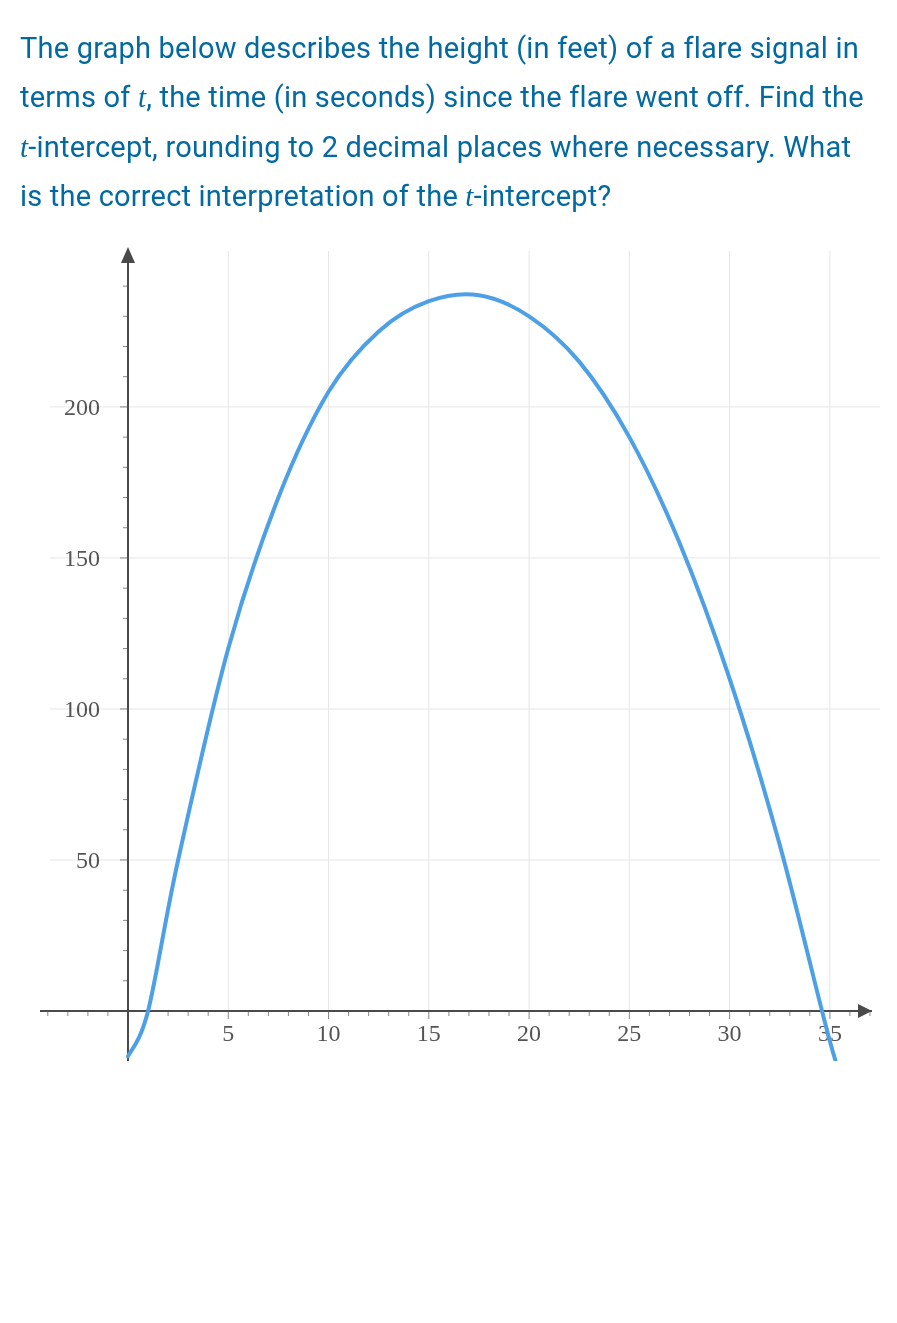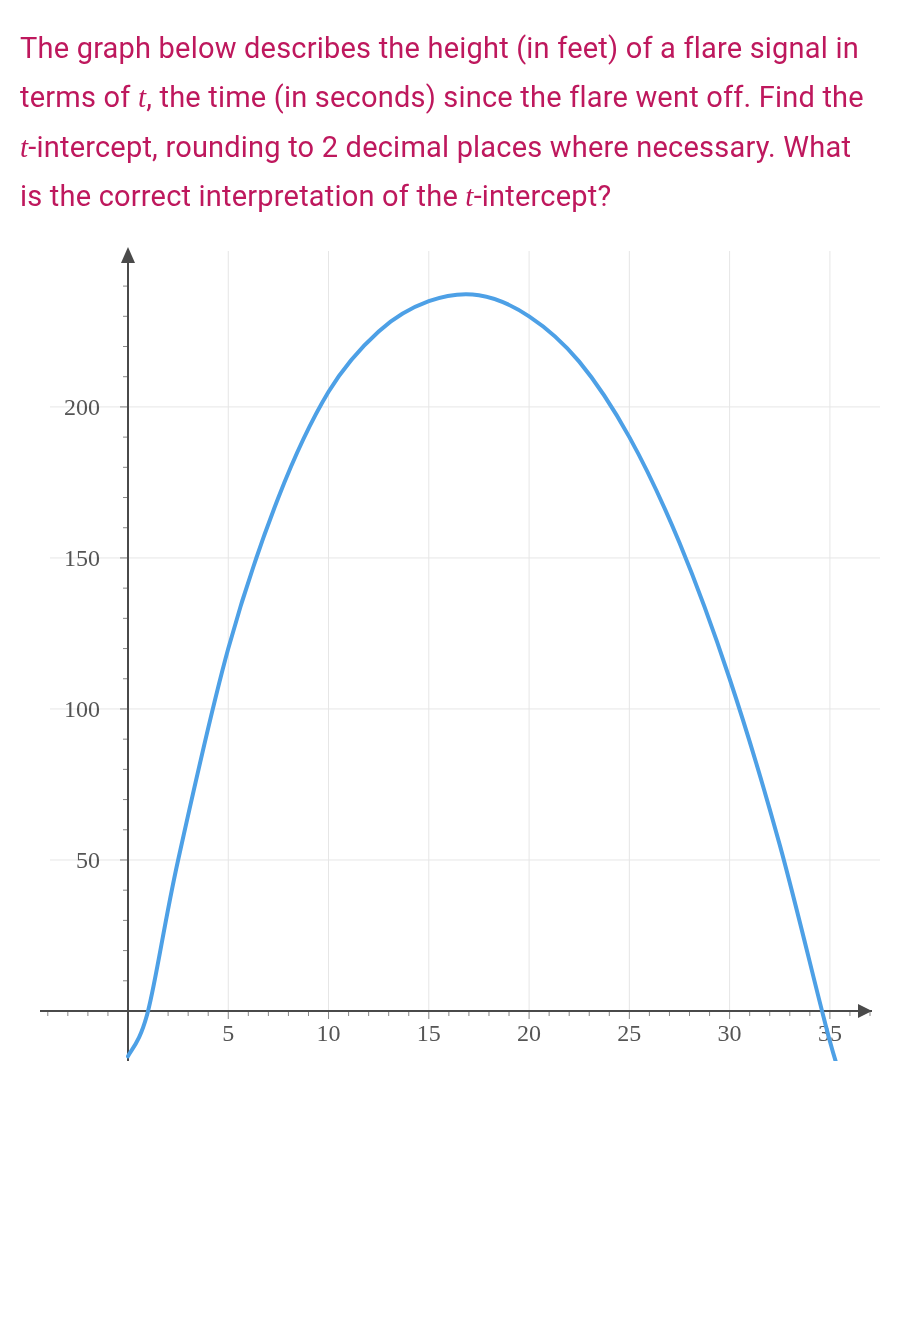--- a/index.html
+++ b/index.html
@@ -8,21 +8,21 @@
     background: #ffffff;
     width: 897px;
     height: 1323px;
     padding: 24px 20px;
     color: #222;
   }
   .question {
     font-size: 29px;
     line-height: 1.7;
     letter-spacing: 0.2px;
-    color: #be185d;
+    color: #0369a1;
     margin-bottom: 20px;
   }
   .question em { font-style: italic; font-family: Georgia, "Times New Roman", serif; }
   .chart-wrap {
     position: relative;
     width: 860px;
     height: 820px;
     margin-top: 10px;
   }
   svg { display: block; }

